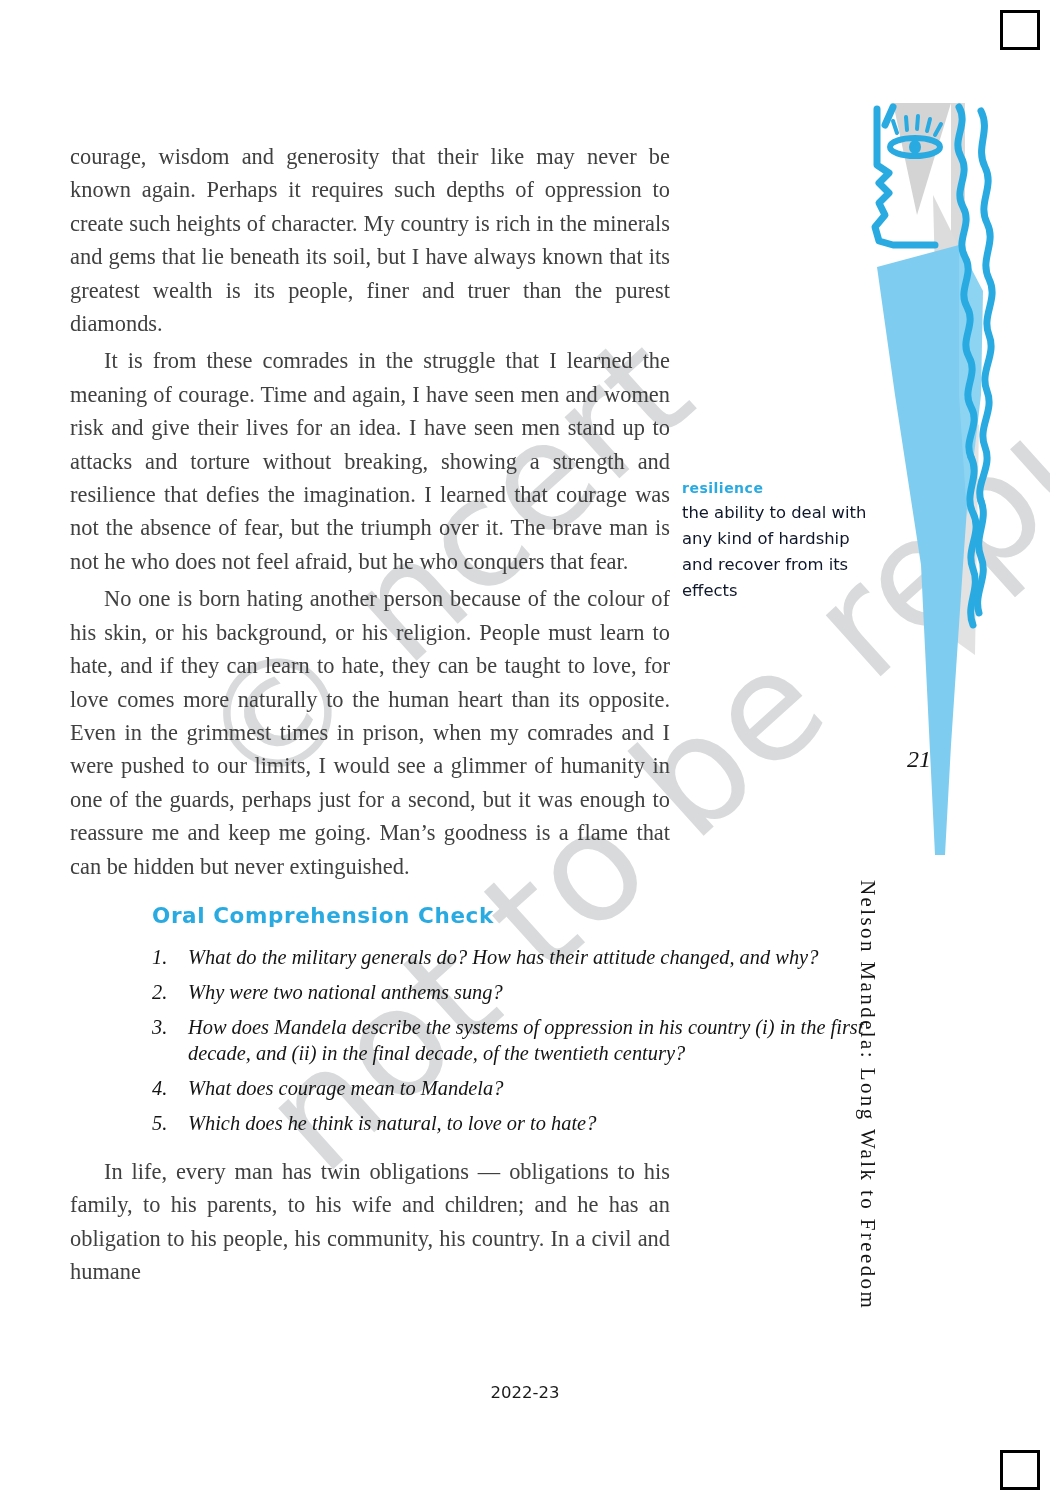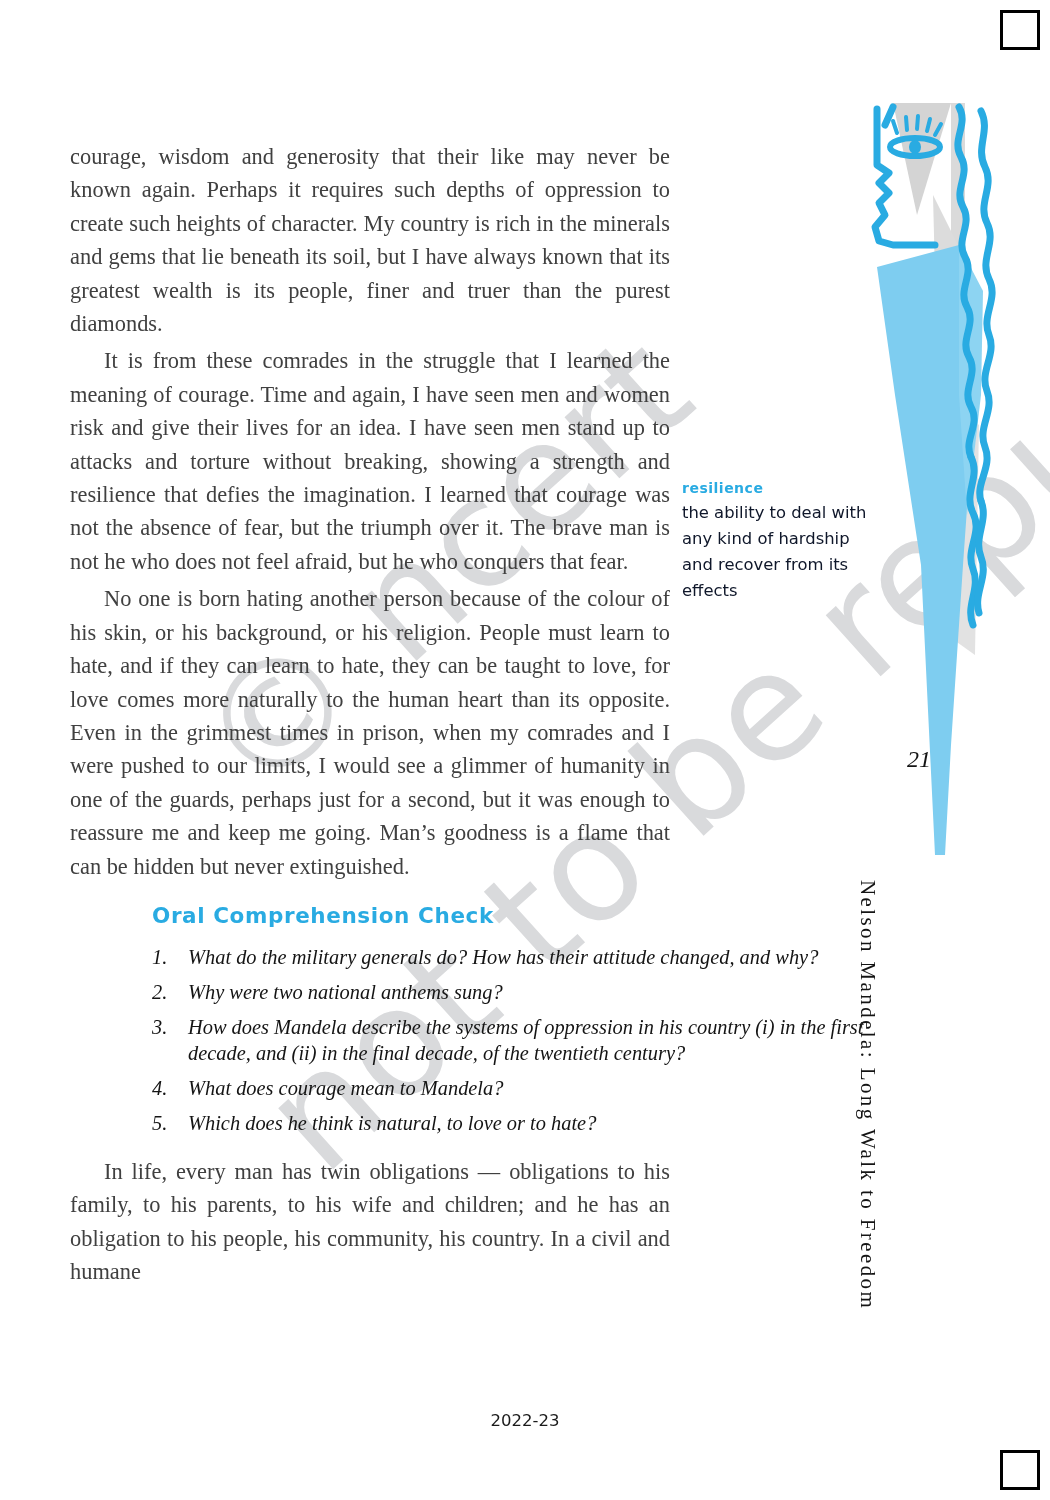--- a/index.html
+++ b/index.html
@@ -188,21 +188,20 @@
   .footer-year {
     position: absolute;
     left: 0;
     top: 1383px;
     width: 1050px;
     text-align: center;
     font-family: "DejaVu Sans", sans-serif;
     font-size: 16.5px;
     color: #1a1a1a;
     z-index: 15;
-    margin-top: 28px;
   }
 </style>
 </head>
 <body>
 
 <div class="watermark">
   <div class="wm-text wm-a">© ncert</div>
   <div class="wm-text wm-b">not to be republished</div>
 </div>
 

